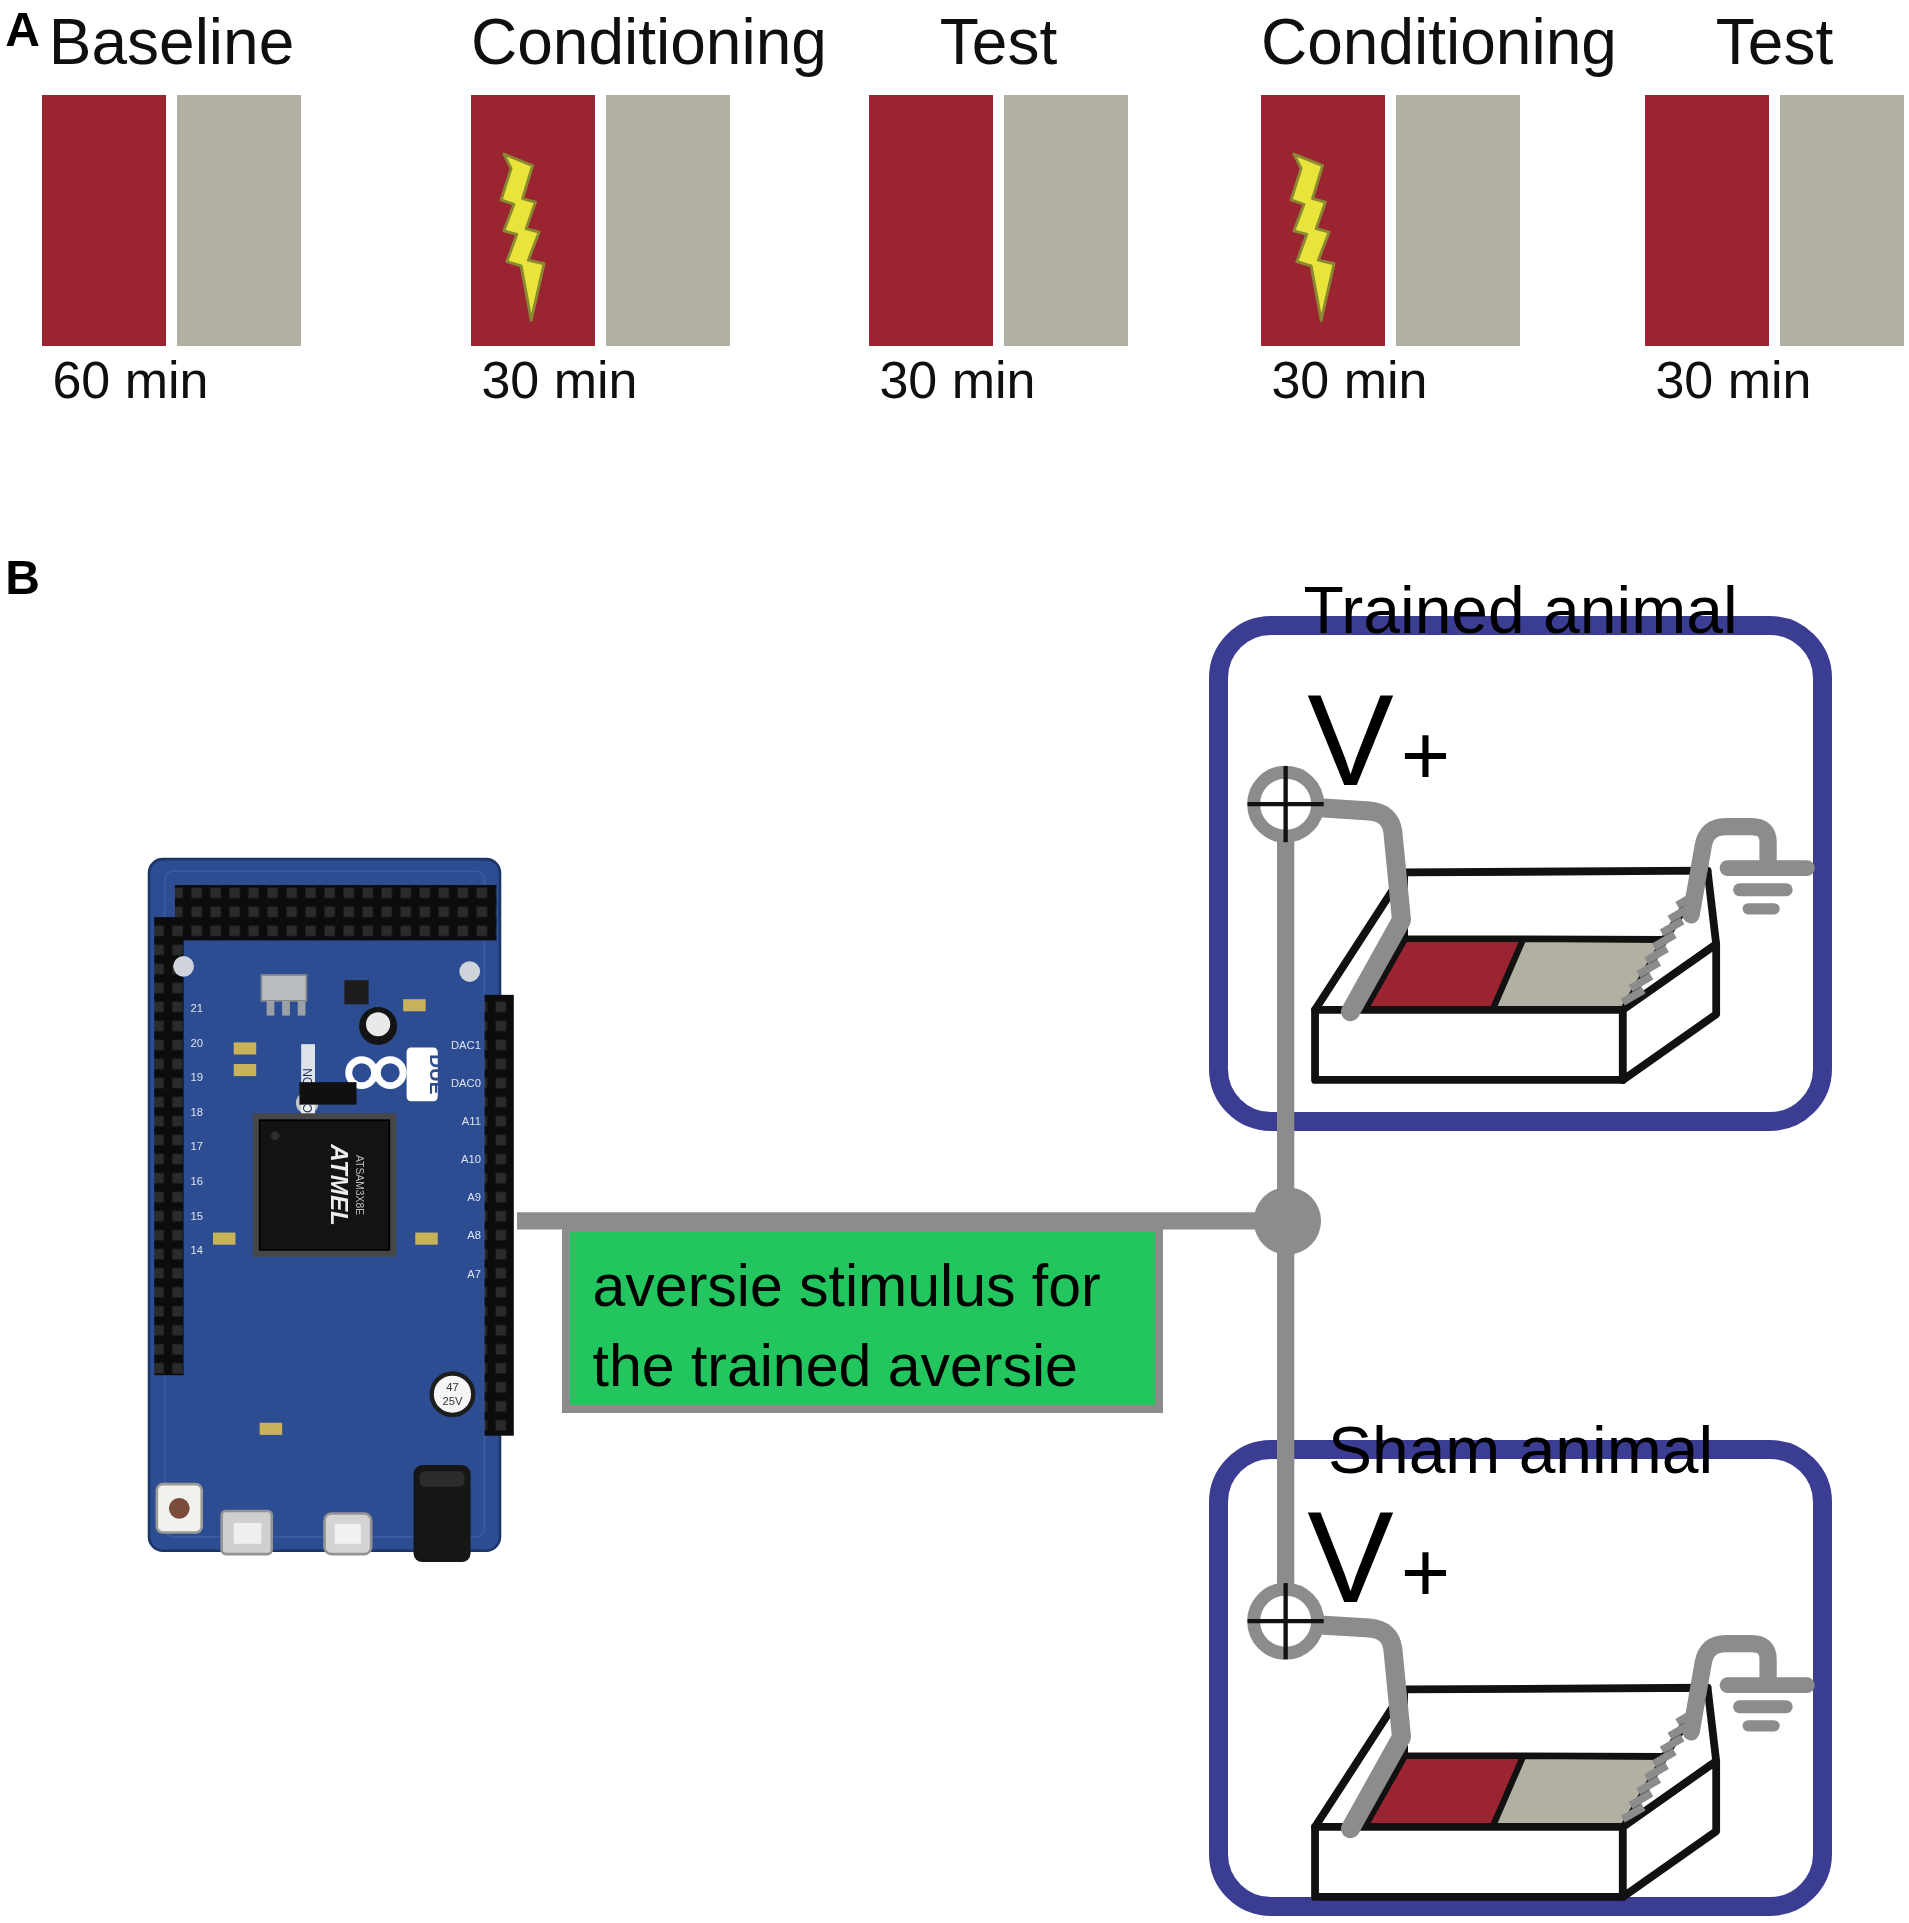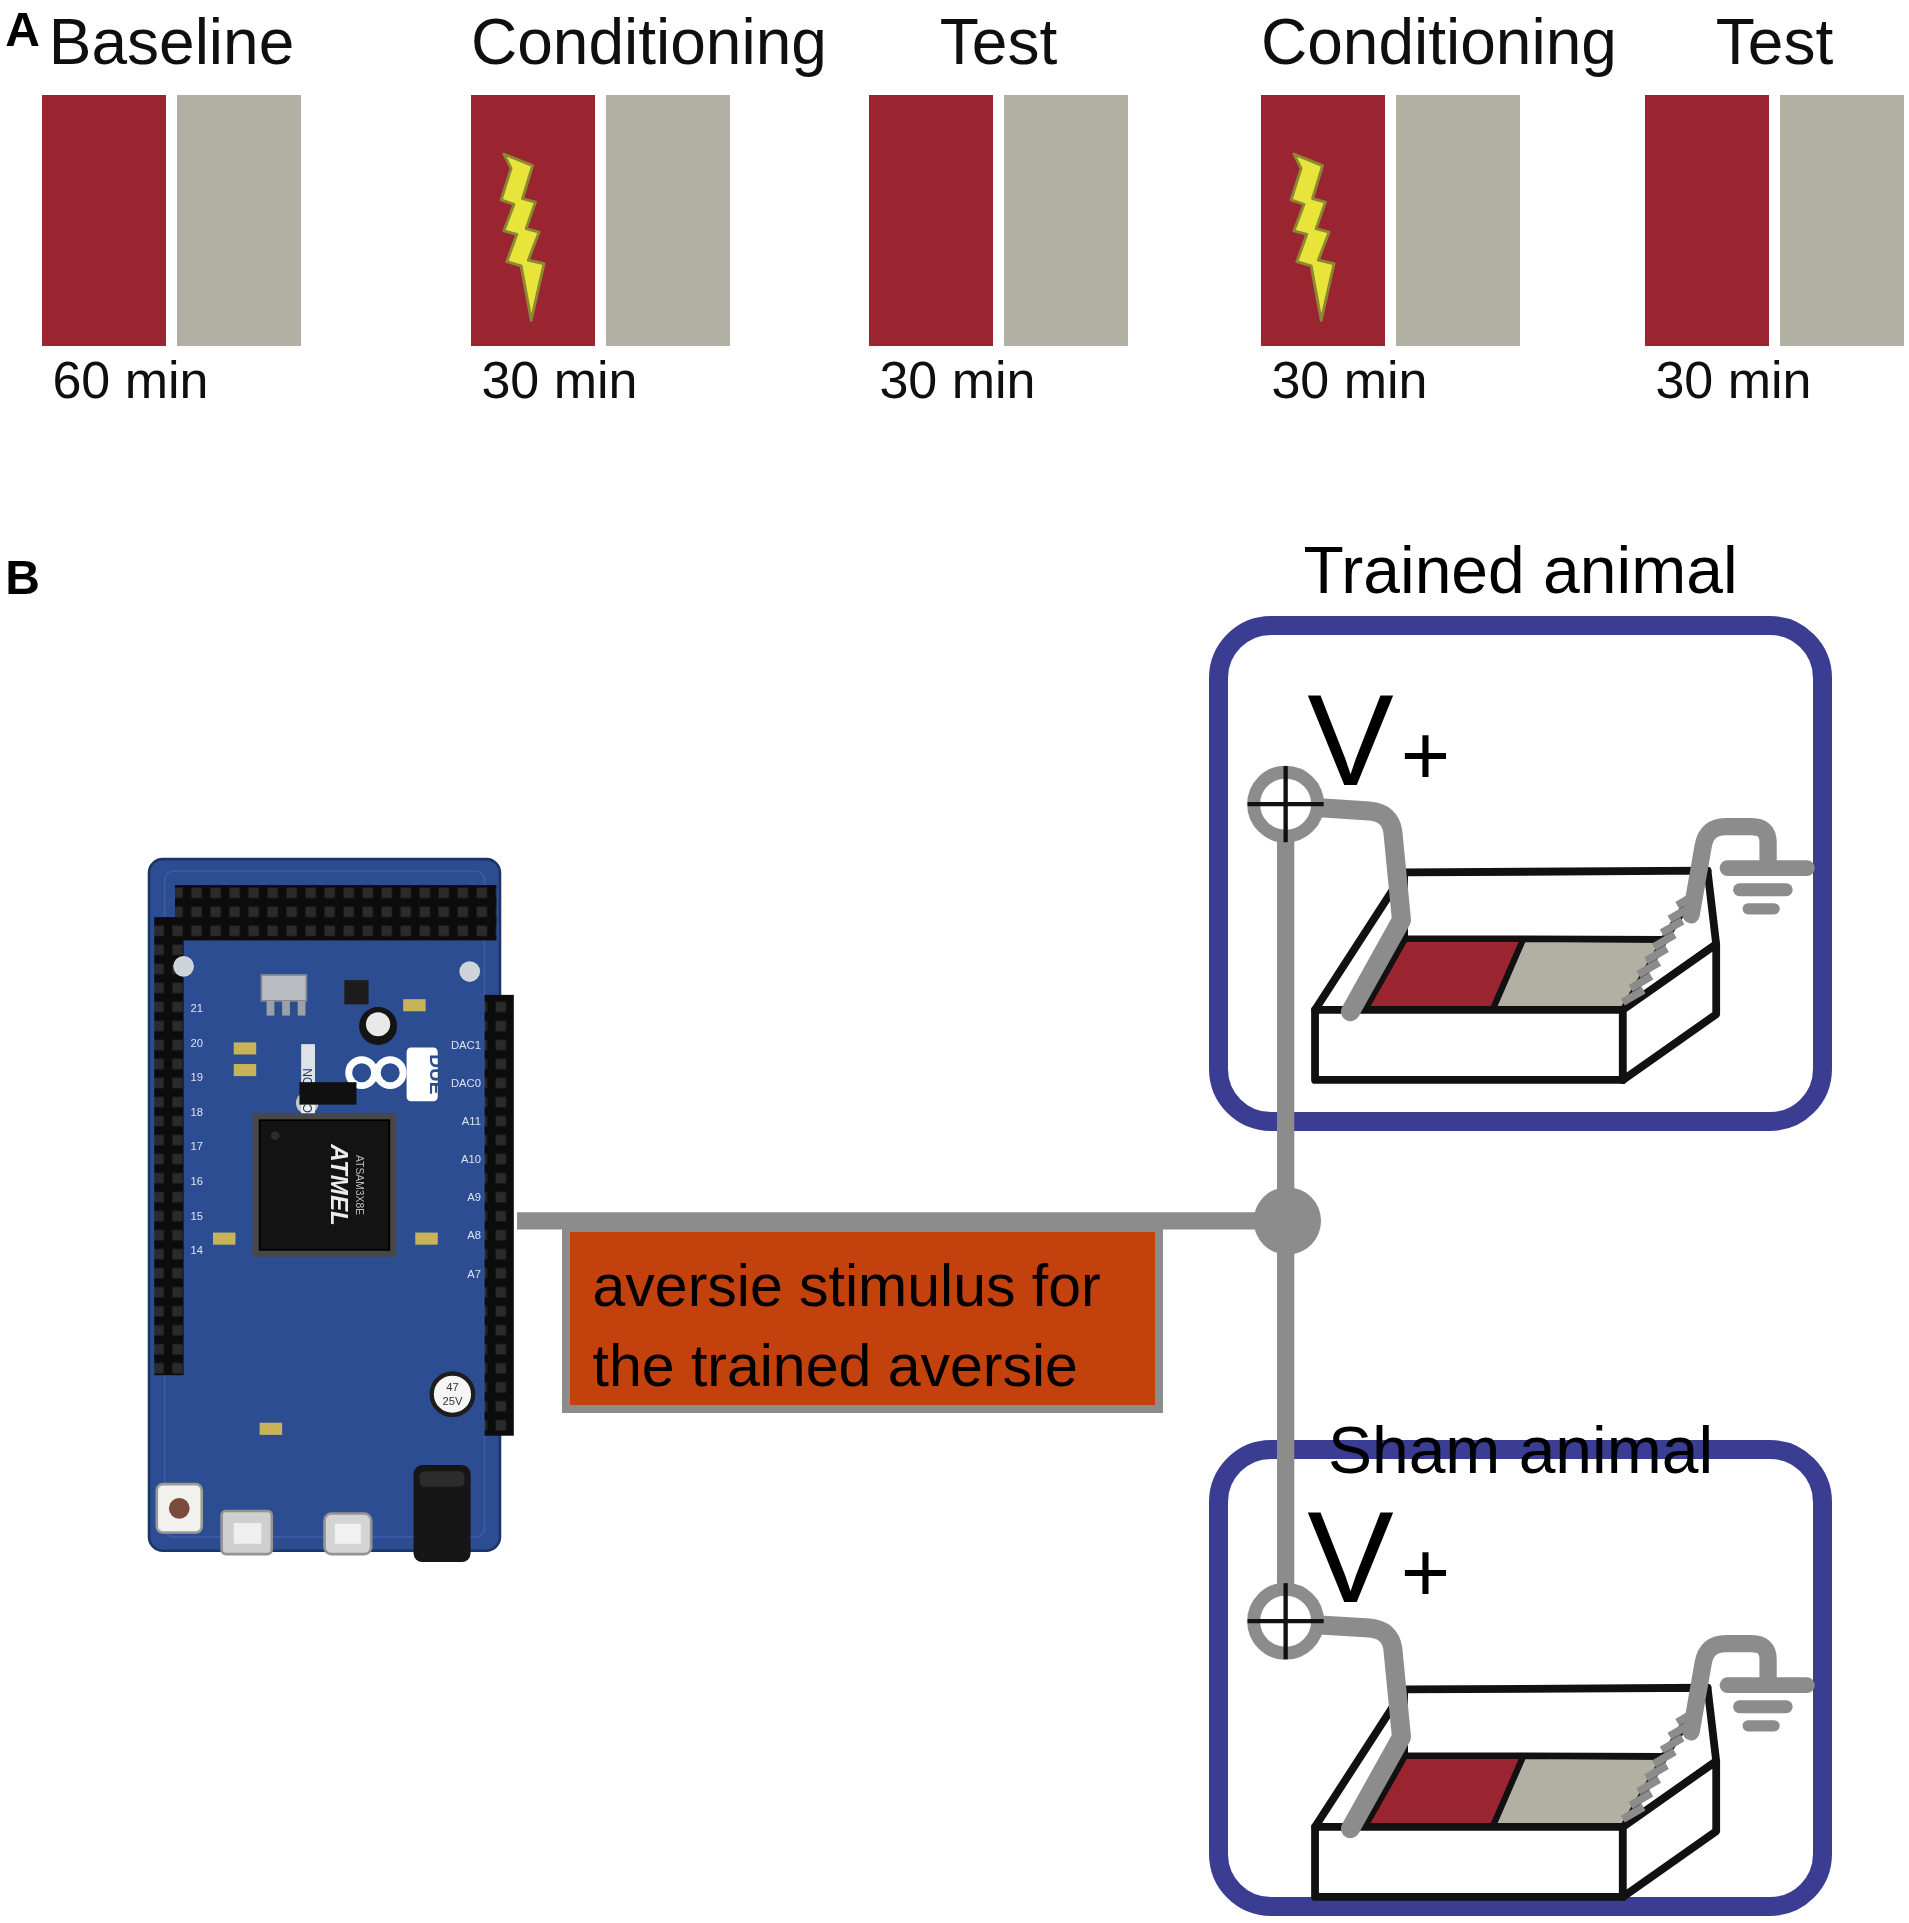--- a/index.html
+++ b/index.html
@@ -22,25 +22,25 @@
   .phase-duration{margin-top:4px;padding-left:10.4px;font-size:52px;color:#0f0f0f;}
 
   
   .enclosure{position:absolute;box-sizing:border-box;border:19px solid #3a3d92;
              border-radius:62px;background:#ffffff;z-index:1;}
   #trained-box{left:1209px;top:616px;width:623px;height:515px;}
   #sham-box{left:1209px;top:1440px;width:623px;height:476px;}
 
   .enclosure-title{position:absolute;left:1209px;width:623px;text-align:center;
                    font-size:66px;color:#000;z-index:2;white-space:nowrap;}
-  #trained-title{top:532px;}
+  #trained-title{top:572px;}
   #sham-title{top:1364px;margin-top:48px;}
 
   #stimulus-label{position:absolute;left:562px;top:1224px;width:601px;height:189px;
-                  box-sizing:border-box;border:8.6px solid #8c8c8c;background:#c2410c;
+                  box-sizing:border-box;border:8.6px solid #8c8c8c;background:#22c55e;
                   font-size:59px;line-height:1.36;color:#000;
                   padding:14px 0 0 22.5px;z-index:3;white-space:nowrap;}
 
   #board-svg{position:absolute;left:130px;top:826px;width:389px;height:744px;z-index:4;}
   #wiring-svg{position:absolute;left:0;top:0;width:1909px;height:1923px;z-index:30;
               pointer-events:none;}
 </style>
 </head>
 <body>
 

